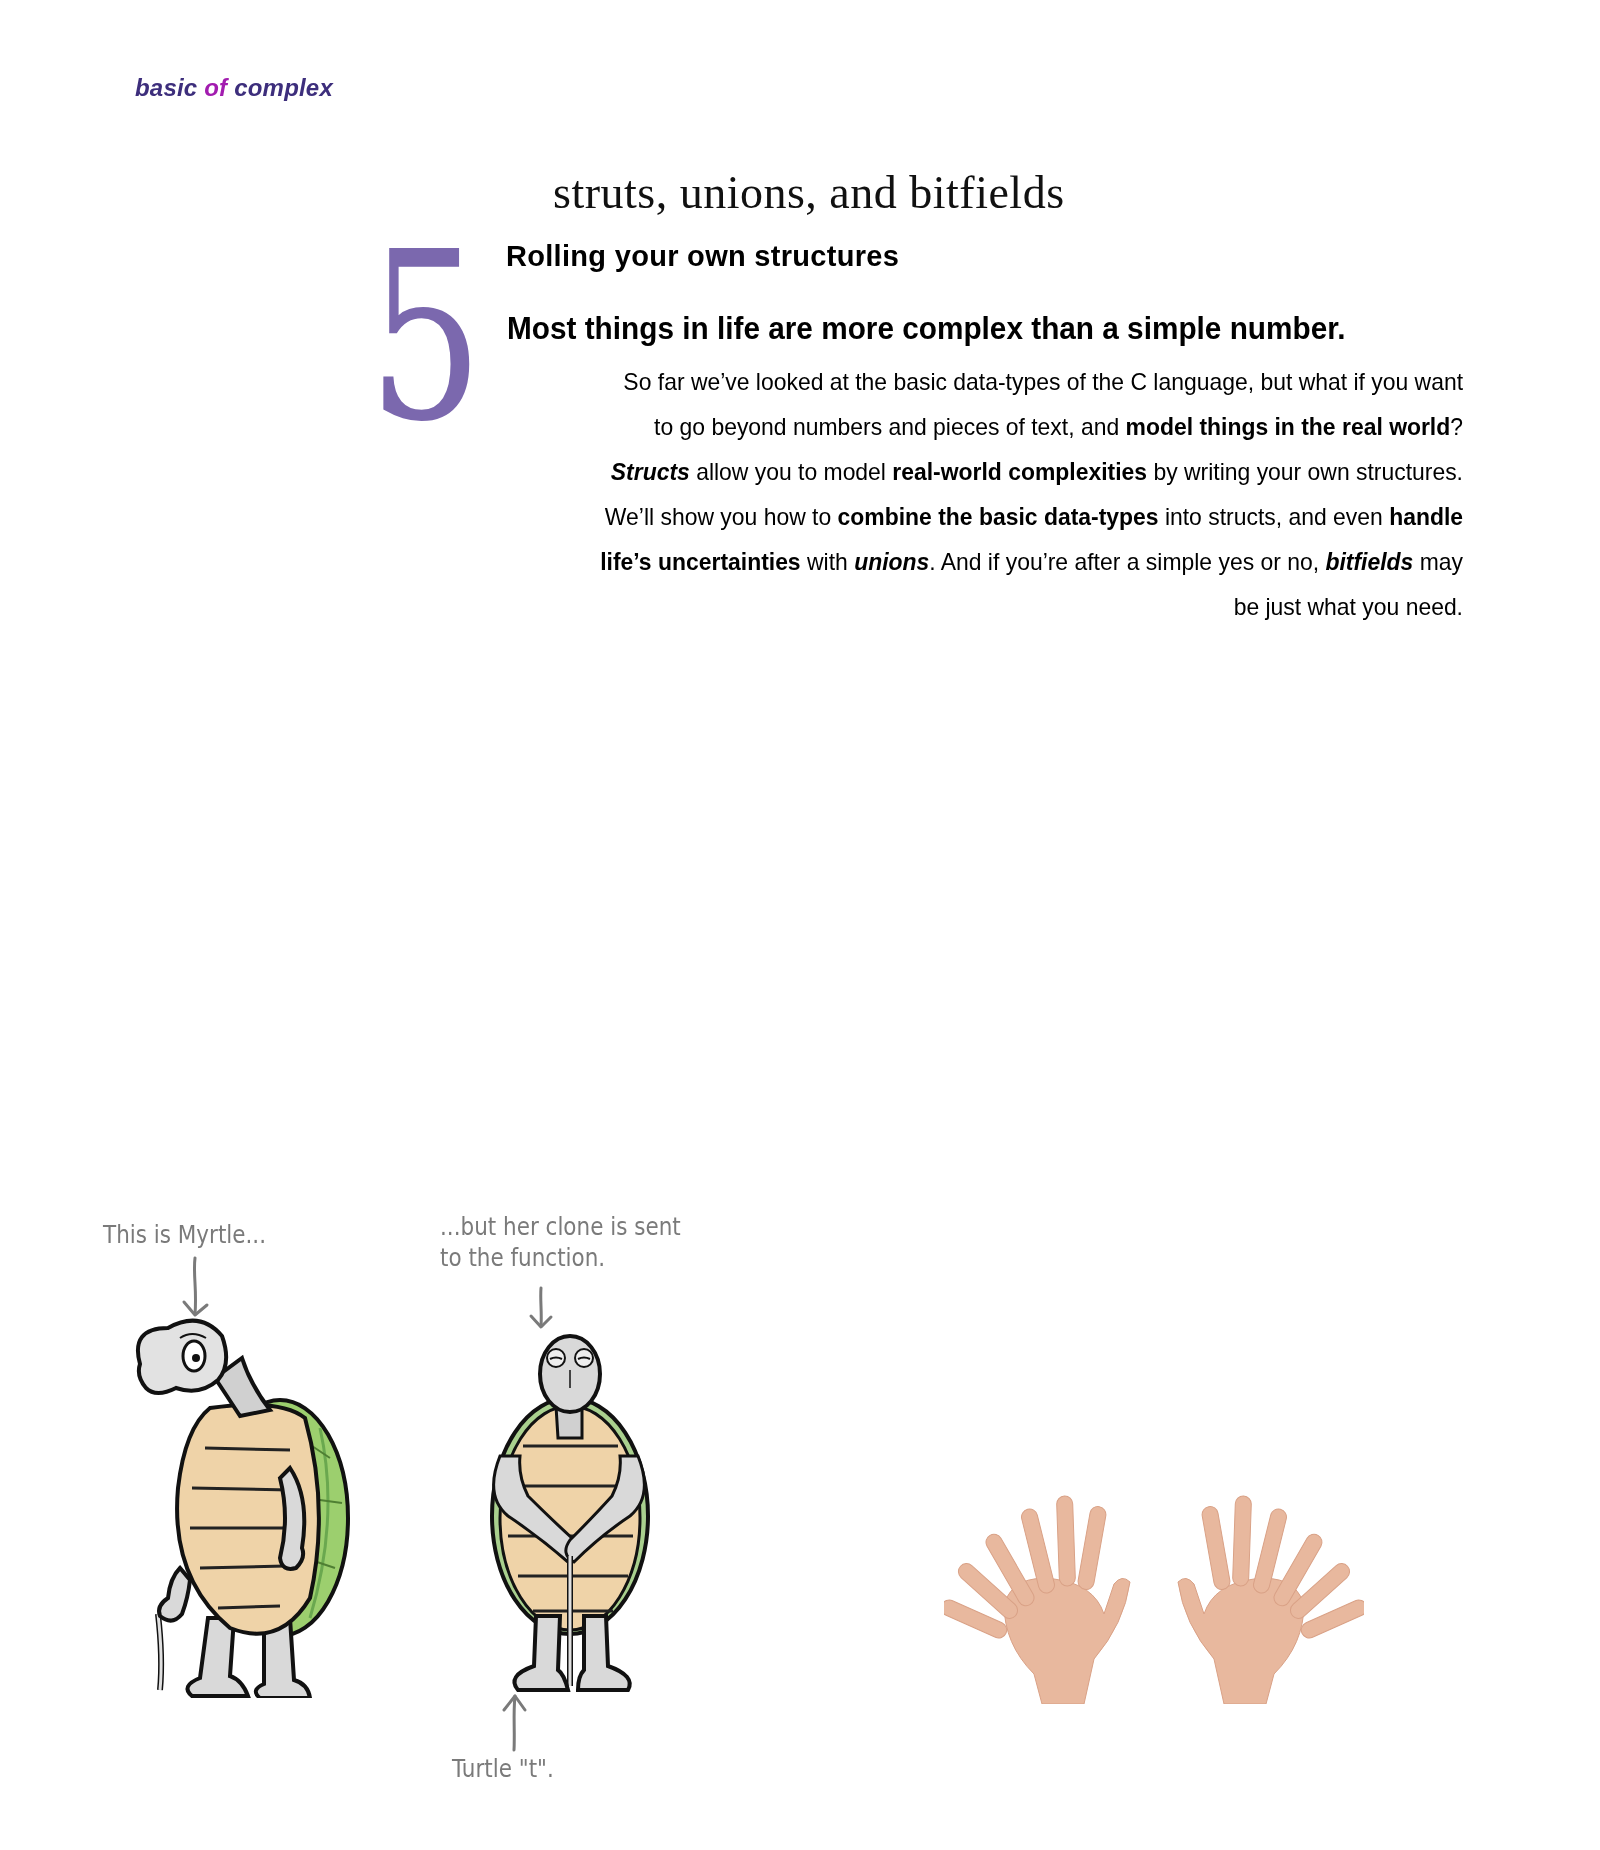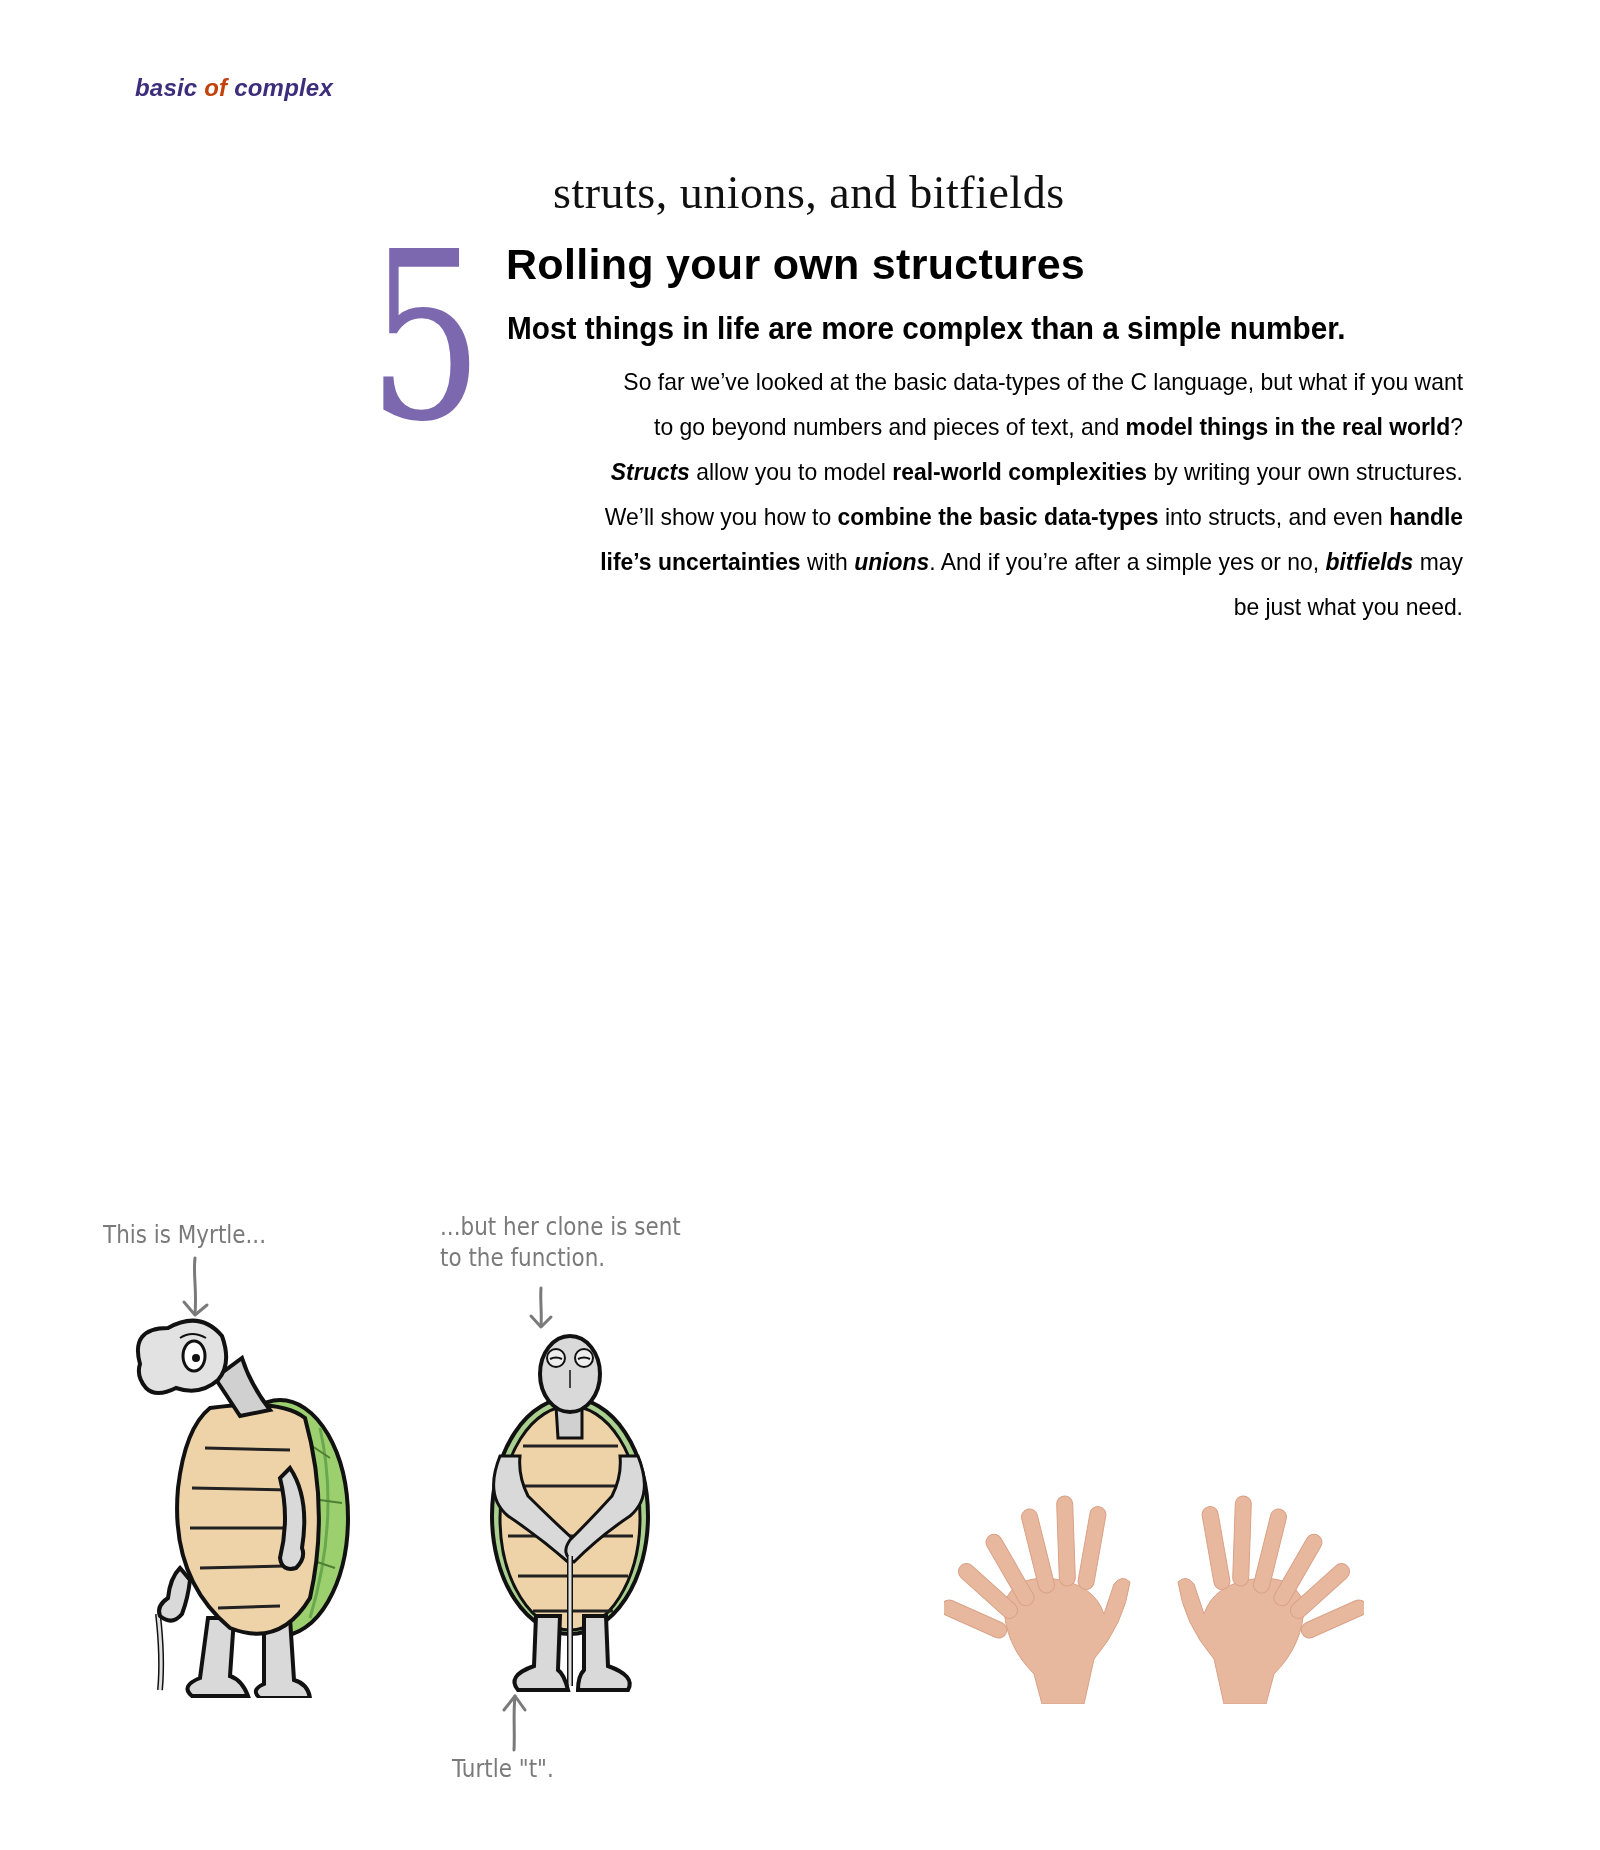--- a/index.html
+++ b/index.html
@@ -20,21 +20,21 @@
     
     .toc {
       left: 135px; top: 74px;
       font-size: 24px;
       font-weight: bold;
       font-style: italic;
       color: #3d2e7c;
       white-space: nowrap;
       letter-spacing: 0.2px;
     }
-    .toc .of { color: #c2410c; }
+    .toc .of { color: #a21caf; }
 
     
     .chapter-num {
       left: 368px; top: 222px;
       font-family: "DejaVu Serif", "Liberation Serif", serif;
       font-size: 232px;
       line-height: 1;
       color: #7b68ae;
       transform: scaleX(0.78);
       transform-origin: left top;
@@ -45,21 +45,21 @@
       left: 505px; top: 166px;
       font-family: "Liberation Serif", "DejaVu Serif", serif;
       font-size: 46px;
       letter-spacing: 0.5px;
       color: #111;
       white-space: nowrap;
       margin-left: 48px;
     }
     .main-title {
       left: 506px; top: 240px;
-      font-size: 43px;
+      font-size: 29px;
       font-weight: bold;
       white-space: nowrap;
       letter-spacing: 0.3px;
     }
     .subheading {
       left: 507px; top: 310px;
       font-size: 32px;
       font-weight: bold;
       white-space: nowrap;
       transform: scaleX(0.93);

